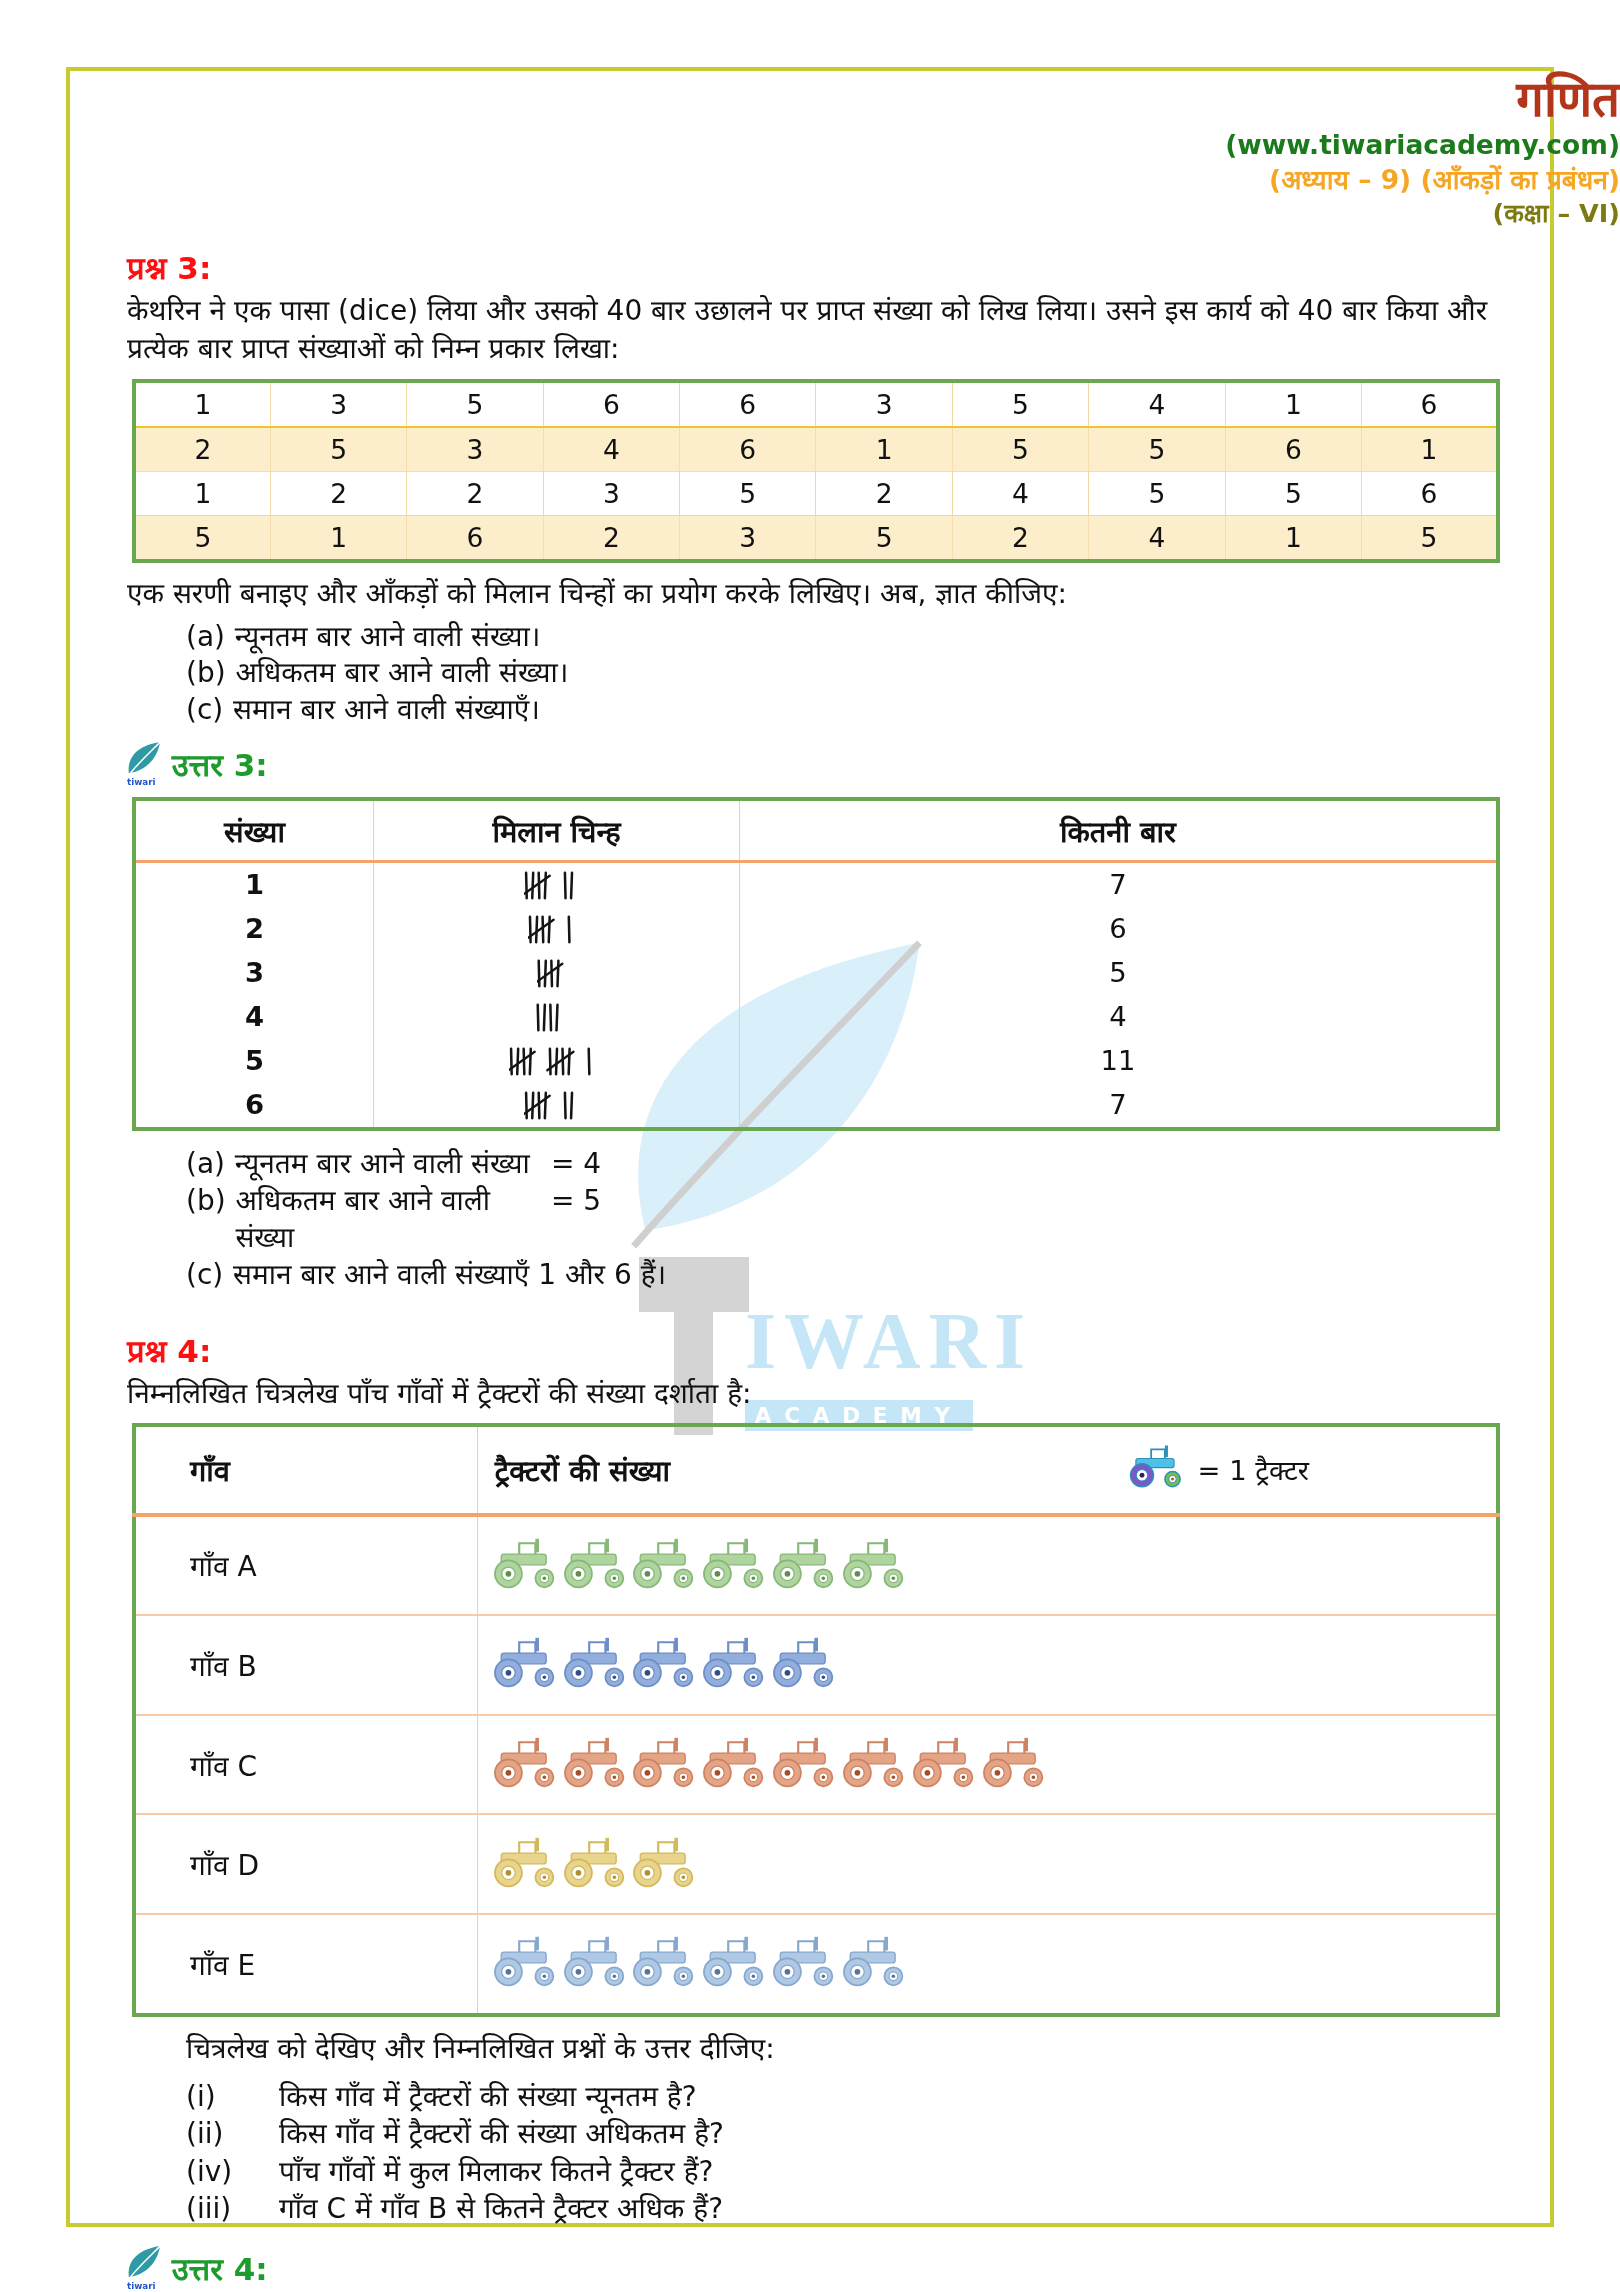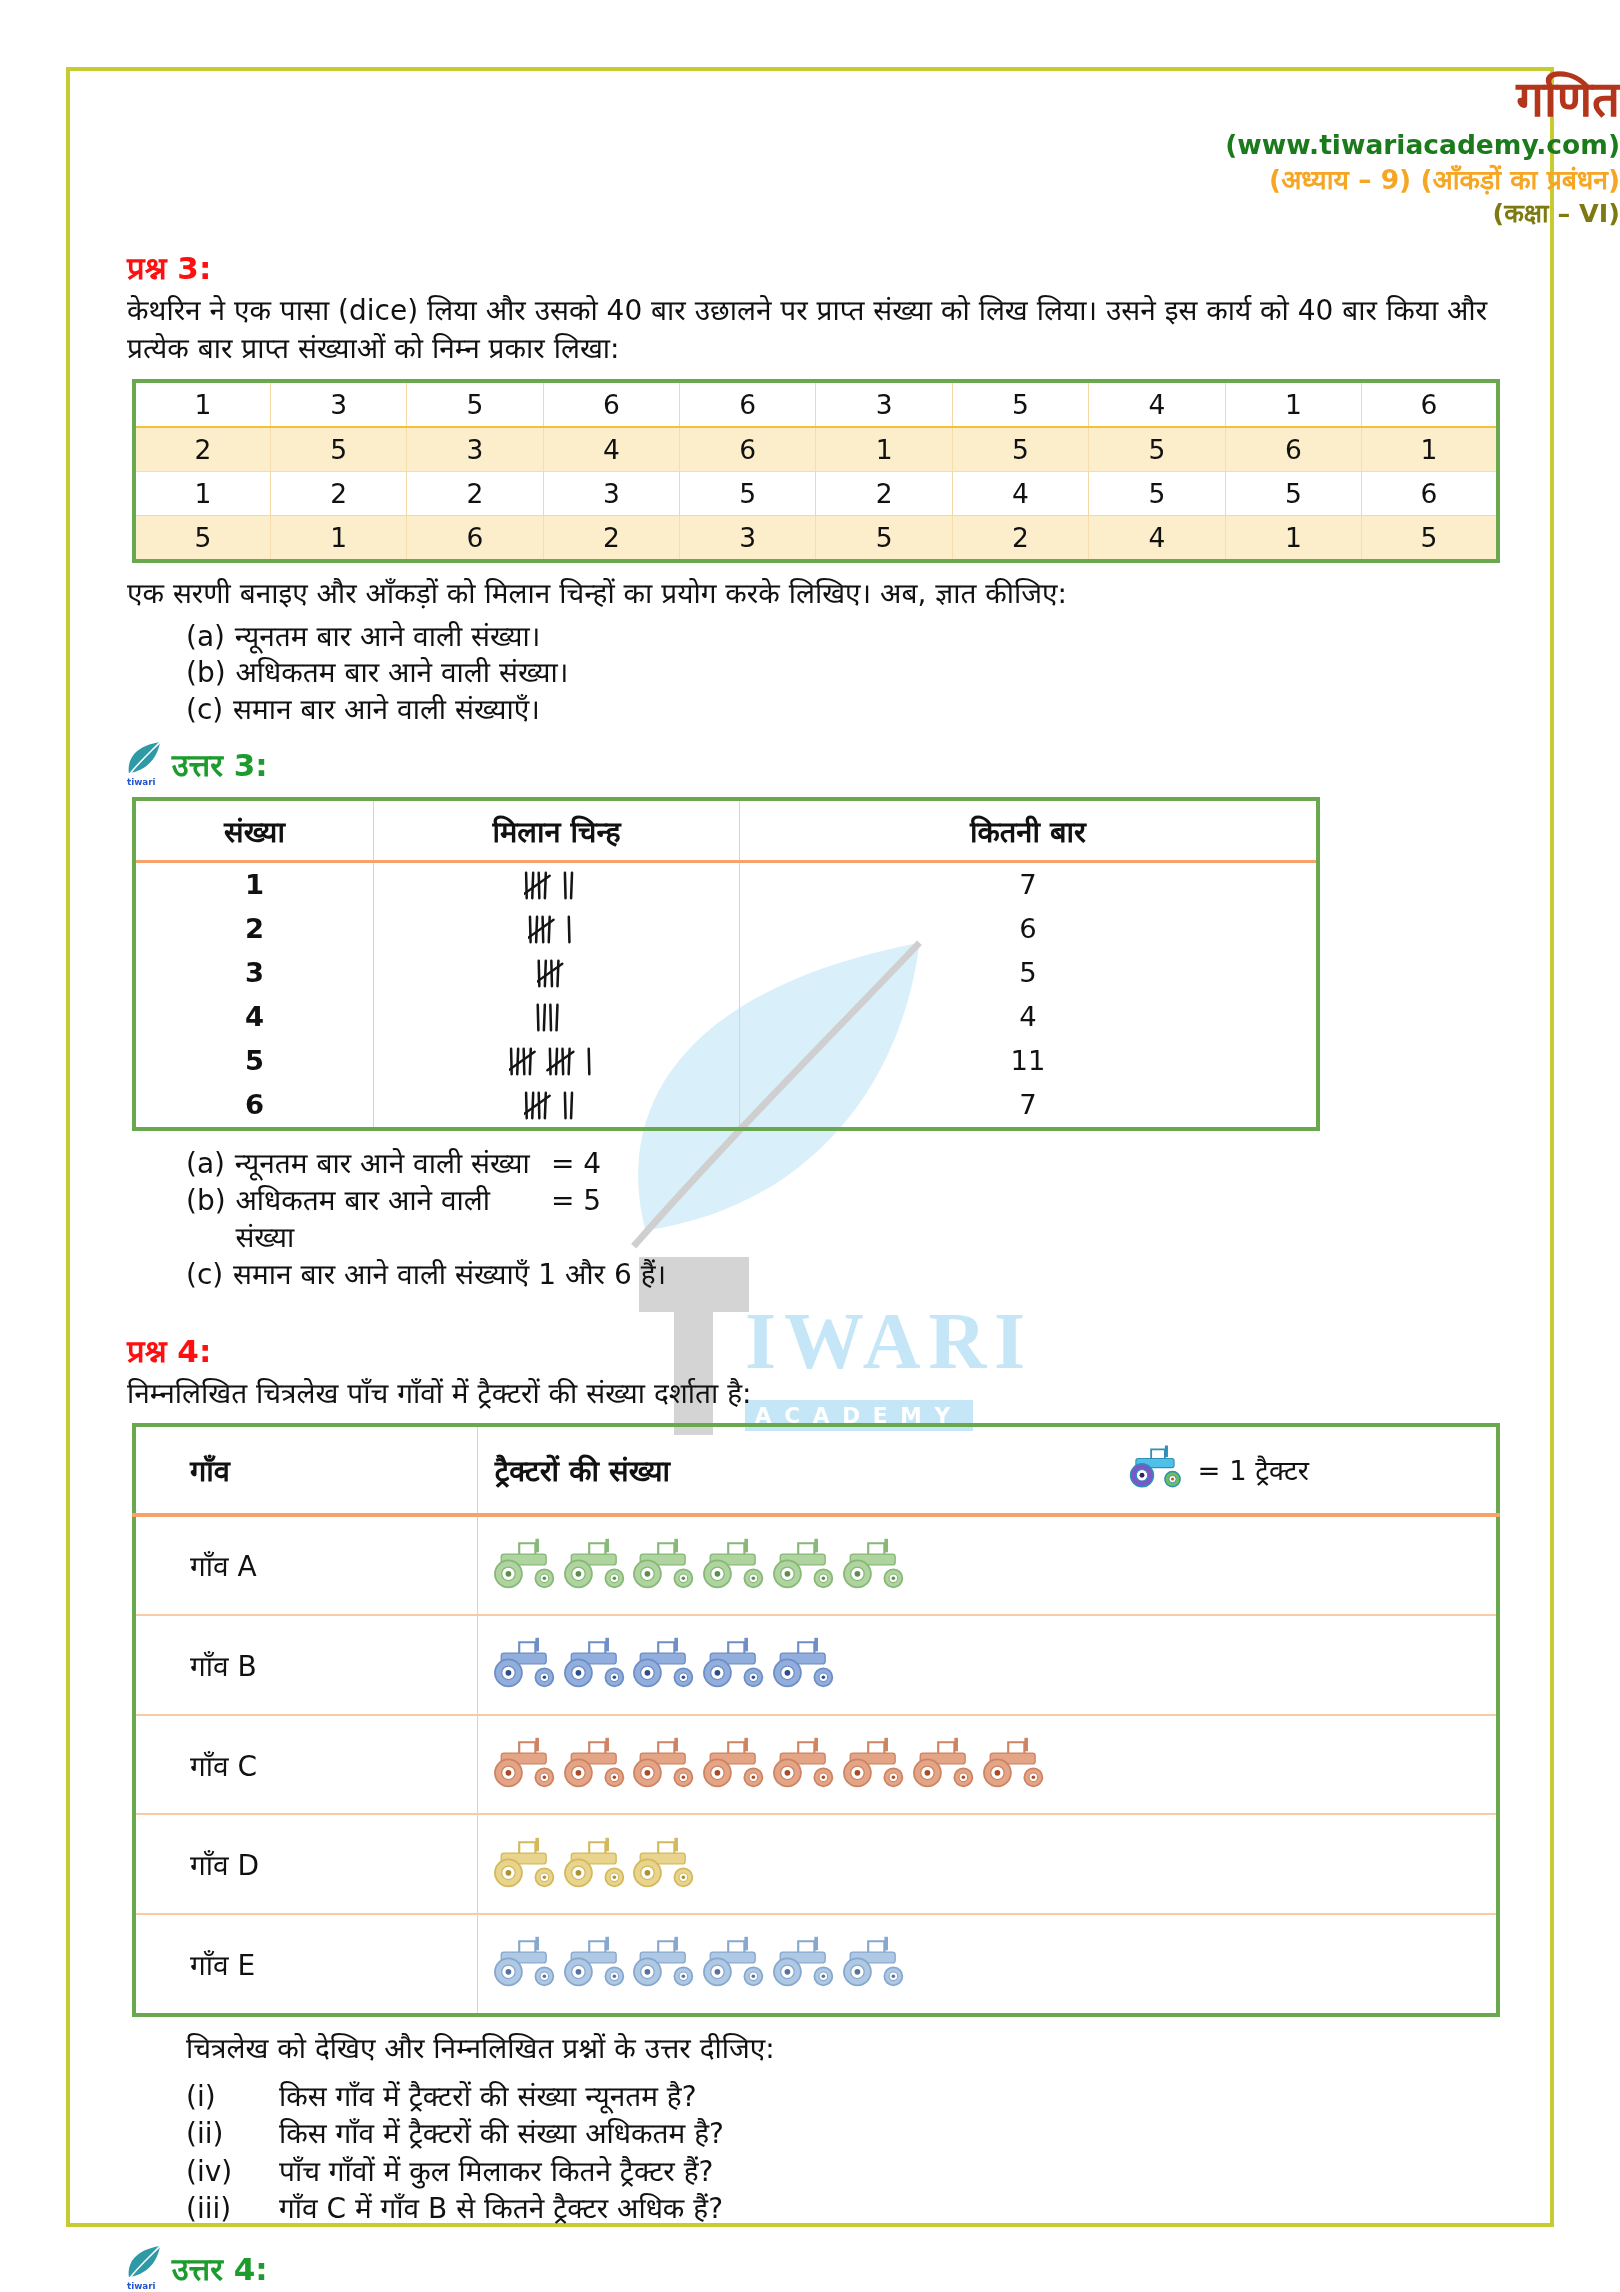--- a/index.html
+++ b/index.html
@@ -44,21 +44,21 @@
   .dice-table tr.alt td{background:#FCEDCB;border-color:#F6DDB0;}
   .dice-table tr.yline td{border-top:2.9px solid #F1C232;}
 
   .lettered{margin:5.9px 0 0 186px;}
   .lettered .row{font-size:28px;line-height:1.3;display:flex;}
   .lettered .lab{margin-right:9.8px;white-space:nowrap;}
 
   .ans-heading{display:flex;align-items:center;gap:7.8px;margin:11.8px 0 7.8px 125px;}
   .ans-heading .txt{font-size:31px;font-weight:bold;color:#1D9B2D;}
 
-  .tally-table{margin:2px 0 0 132px;width:1188px;border:4.9px solid #6AA84F;}
+  .tally-table{margin:2px 0 0 132px;width:1368px;border:4.9px solid #6AA84F;}
   .tally-table th{
     font-size:29px;font-weight:bold;height:57px;text-align:center;vertical-align:middle;
     border-bottom:3.9px solid #F5A26B;
   }
   .tally-table th.c2,.tally-table td.c2{border-left:1px solid #F8CBA6;border-right:1px solid #F8CBA6;text-align:center;}
   .tally-table .c1{width:235px;}
   .tally-table .c2{width:363px;}
   .tally-table td{height:42px;text-align:center;vertical-align:middle;font-size:27.4px;}
   .tally-table td.num{font-weight:bold;}
   .tally-table tbody{background:transparent;}

